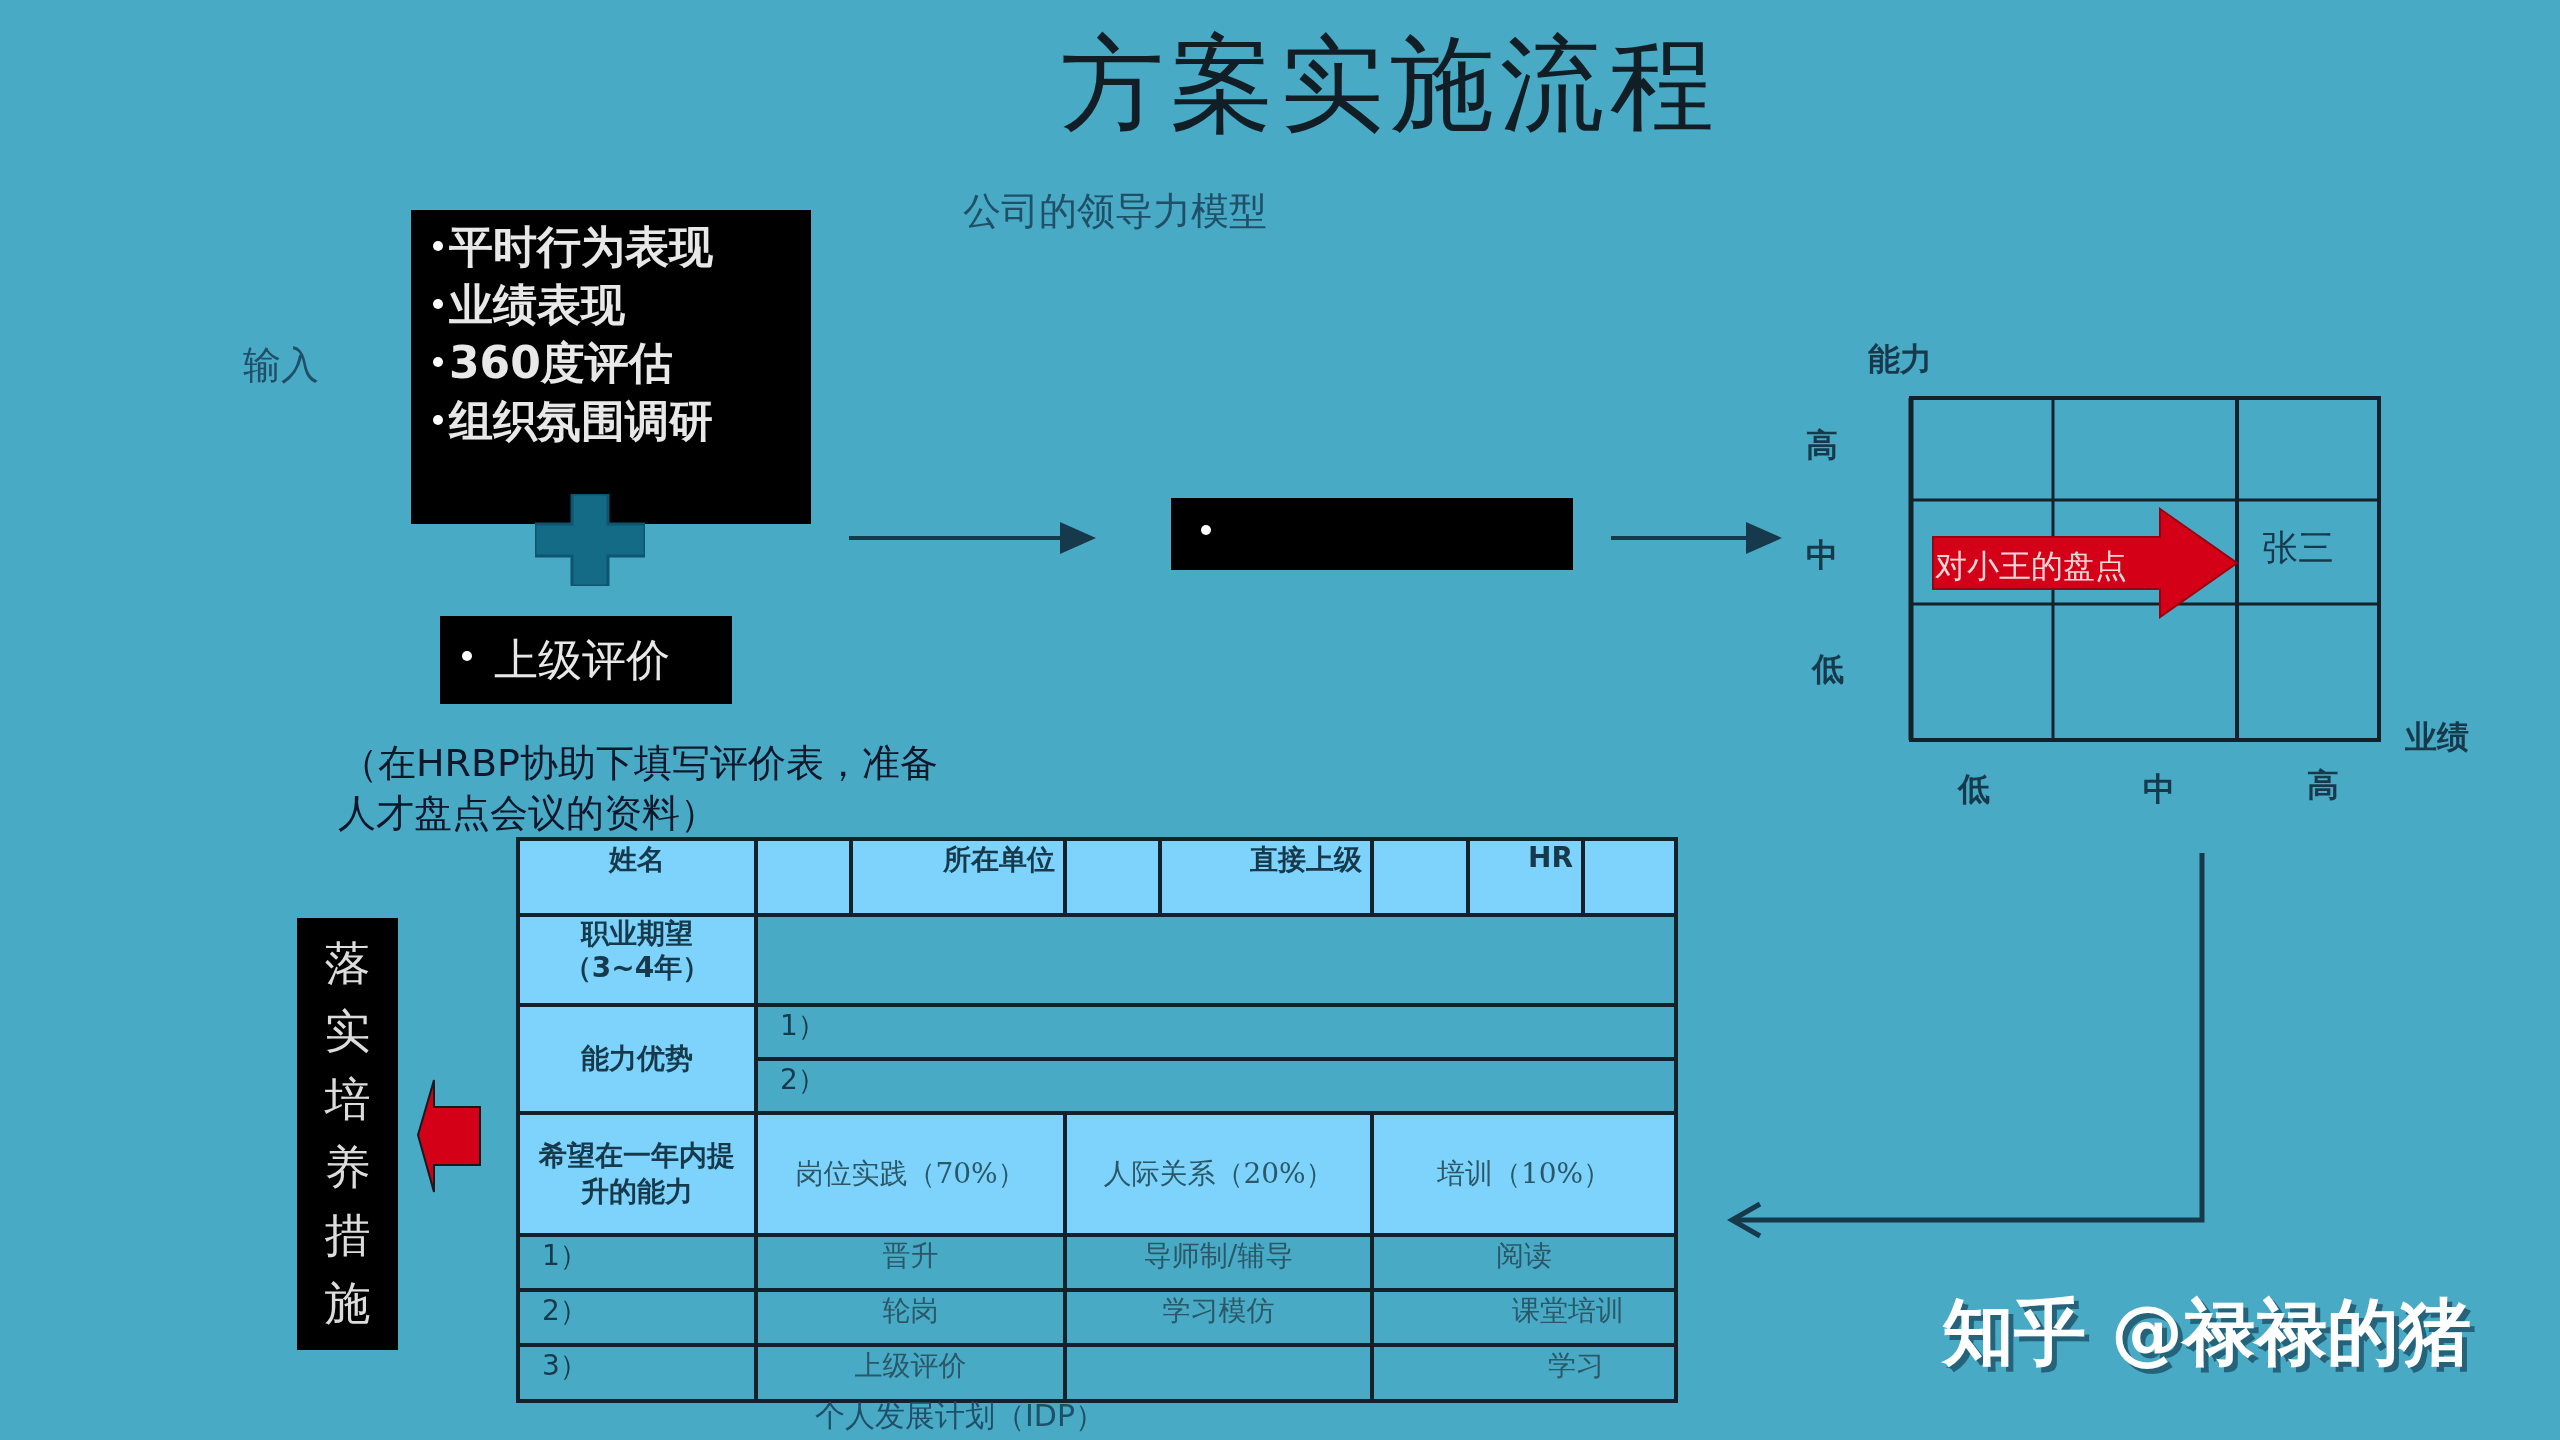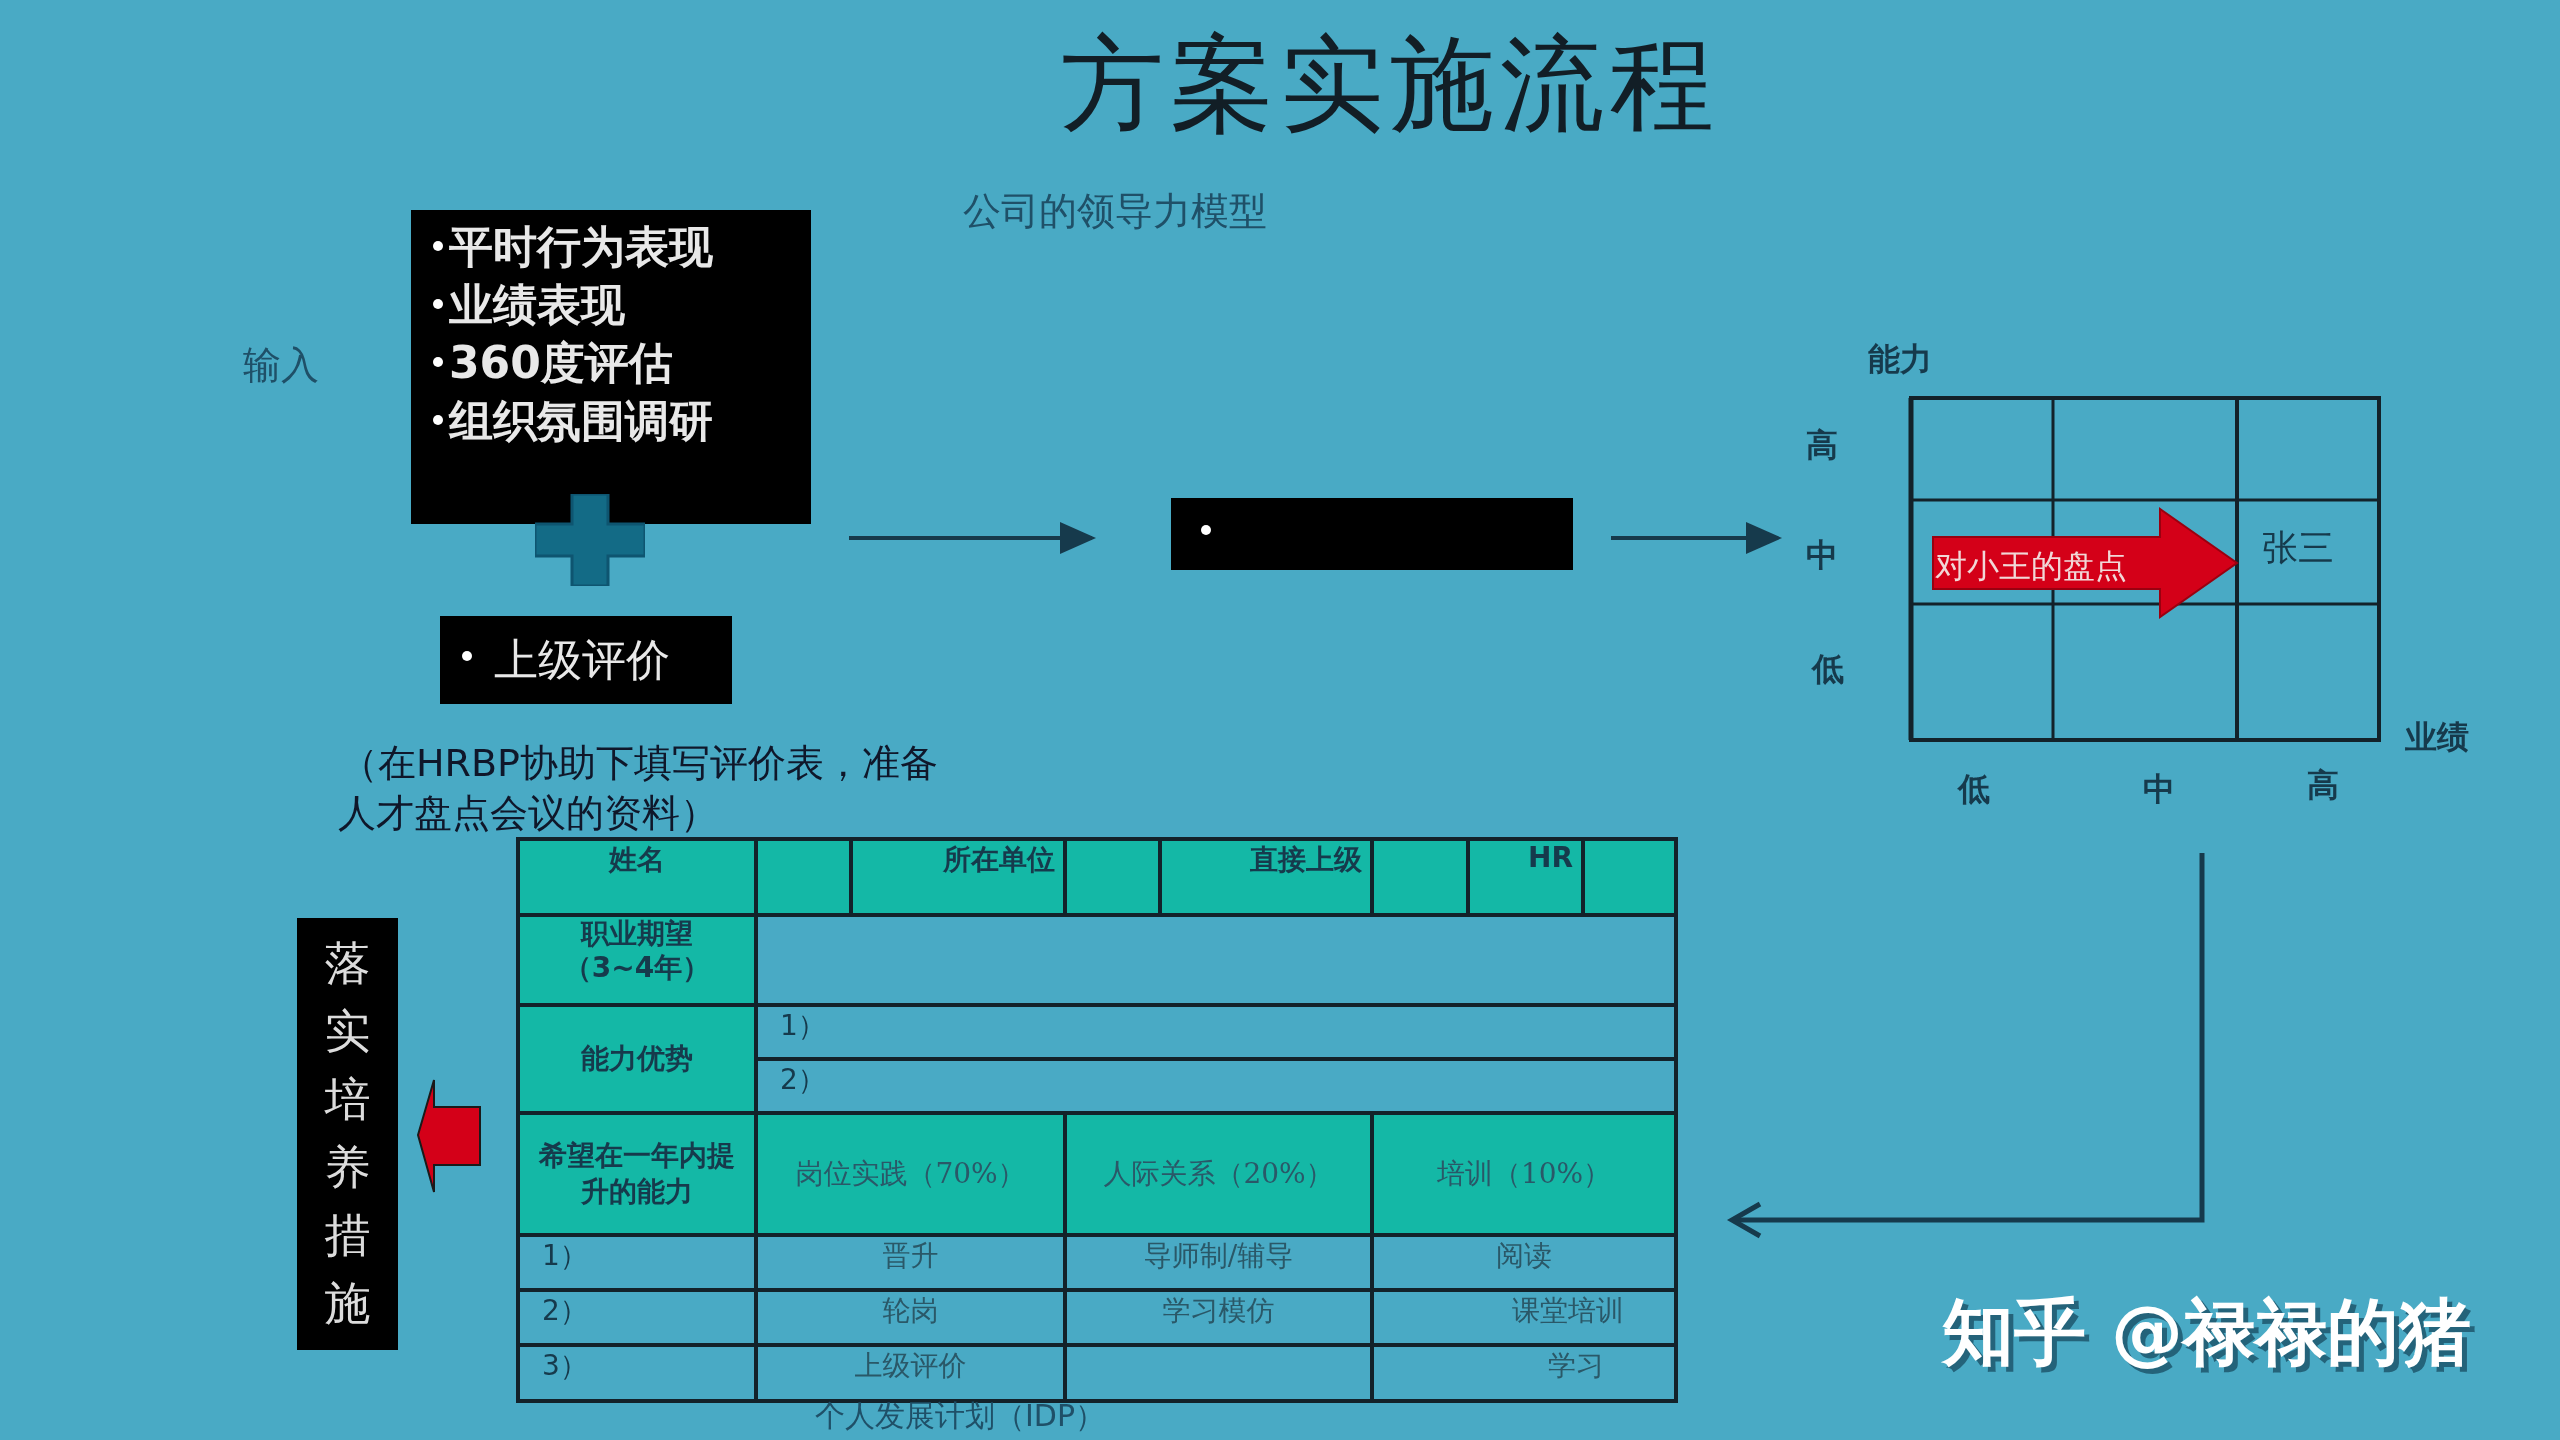--- a/index.html
+++ b/index.html
@@ -15,21 +15,21 @@
   .plus{left:535px;top:494px;width:110px;height:92px;}
   .superior-box{left:440px;top:616px;width:292px;height:88px;display:flex;align-items:center;padding-left:22px;box-sizing:border-box;font-size:44px;white-space:nowrap;gap:16px;}
   .note{left:340px;top:738px;font-size:38px;line-height:50px;color:#0f172a;white-space:nowrap;}
   .meeting-box{left:1171px;top:498px;width:402px;height:72px;display:flex;align-items:center;padding-left:30px;box-sizing:border-box;font-size:44px;white-space:nowrap;}
   svg.overlay{position:absolute;left:0;top:0;}
   .axis-lbl{font-size:32px;font-weight:bold;color:#163a4c;white-space:nowrap;}
   .zhangsan{left:2262px;top:524px;font-size:36px;color:#163a4c;}
   .wang{left:1935px;top:545px;font-size:32px;color:#f1d7d7;white-space:nowrap;}
   table.idp{position:absolute;left:516px;top:837px;width:1158px;border-collapse:collapse;table-layout:fixed;}
   table.idp td{border:4px solid #13222a;padding:0;font-size:28px;font-weight:bold;color:#163a4c;text-align:center;vertical-align:middle;overflow:hidden;white-space:nowrap;}
-  table.idp td.cy{background:#14b8a6;}
+  table.idp td.cy{background:#7dd3fc;}
   table.idp td.bl{background:#49aac5;}
   table.idp td.light{font-weight:normal;font-family:"DejaVu Serif","Liberation Serif",serif;color:#2a5868;}
   table.idp td.left{text-align:left;padding-left:22px;font-weight:normal;}
   .idp-caption{left:815px;top:1396px;font-size:30px;color:#1f5068;white-space:nowrap;}
   .vbox{left:297px;top:918px;width:101px;height:432px;display:flex;flex-direction:column;align-items:center;justify-content:space-around;padding:12px 0;box-sizing:border-box;}
   .vbox span{font-size:46px;color:#dcdcdc;}
   .watermark{left:1942px;top:1285px;font-size:72px;color:#fff;font-weight:bold;white-space:nowrap;text-shadow:5px 5px 0 #24637a;}
 </style>
 </head>
 <body>

